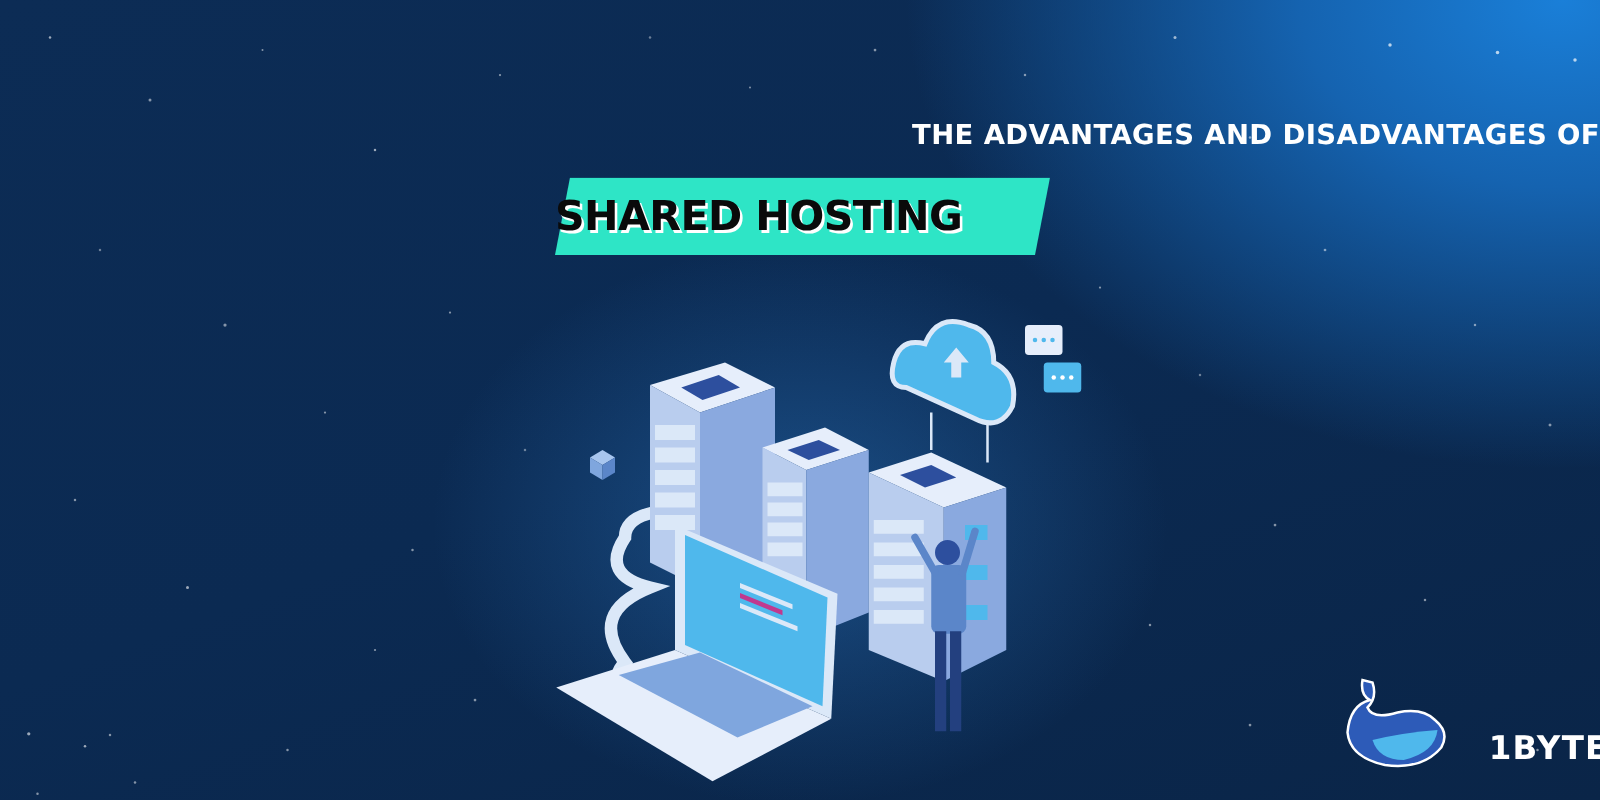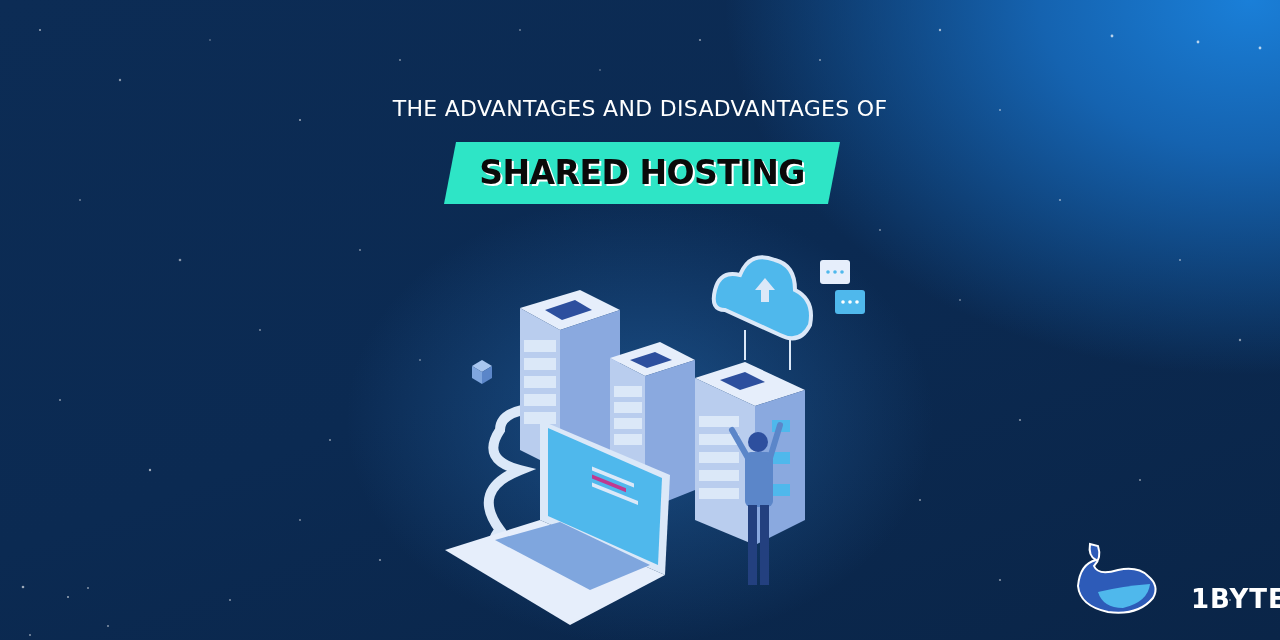--- a/index.html
+++ b/index.html
@@ -6,31 +6,31 @@
   body { width:1280px; height:640px; overflow:hidden; font-family:"DejaVu Sans", sans-serif; }
   .banner {
     position:relative; width:1280px; height:640px; overflow:hidden;
     background:
       radial-gradient(ellipse 700px 500px at 1250px 0px, #1a7fd8 0%, #1563b0 30%, rgba(14,60,120,0) 75%),
       radial-gradient(ellipse 420px 320px at 640px 420px, rgba(40,110,180,0.55) 0%, rgba(20,60,110,0) 70%),
       linear-gradient(160deg, #0c2c55 0%, #0b2a52 50%, #0a2548 100%);
   }
   .stars { position:absolute; inset:0; }
   .headline {
-    position:absolute; top:96px; left:0; width:1280px; text-align:center;
-    color:#ffffff; font-weight:normal; font-size:22px; letter-spacing:0.3px;
+    position:absolute; top:96px; left:0; width:1280px; text-align:right;
+    color:#ffffff; font-weight:bold; font-size:22px; letter-spacing:0.3px;
     font-family:"DejaVu Sans", sans-serif;
   }
   .tag {
     position:absolute; left:444px; top:142px; width:396px; height:62px;
     background:#2ee5c6; clip-path:polygon(12px 0, 100% 0, calc(100% - 12px) 100%, 0 100%);
   }
   .tag-text {
     position:absolute; left:444px; top:142px; width:396px; height:62px;
-    line-height:62px; text-align:center; font-weight:bold; font-size:33px;
+    line-height:62px; text-align:left; font-weight:bold; font-size:33px;
     color:#0a0a0a; font-family:"DejaVu Sans", sans-serif;
     text-shadow: 2px 2px 0 #ffffff;
     letter-spacing:-0.5px;
   }
   .illus { position:absolute; left:440px; top:230px; width:440px; height:400px; }
   .logo { position:absolute; left:1068px; top:536px; width:190px; height:84px; }
   .logo-text {
     position:absolute; left:1146px; top:584px; color:#ffffff; font-weight:bold;
     font-size:26px; letter-spacing:1px; font-family:"DejaVu Sans", sans-serif;margin-left:45px;
   }

